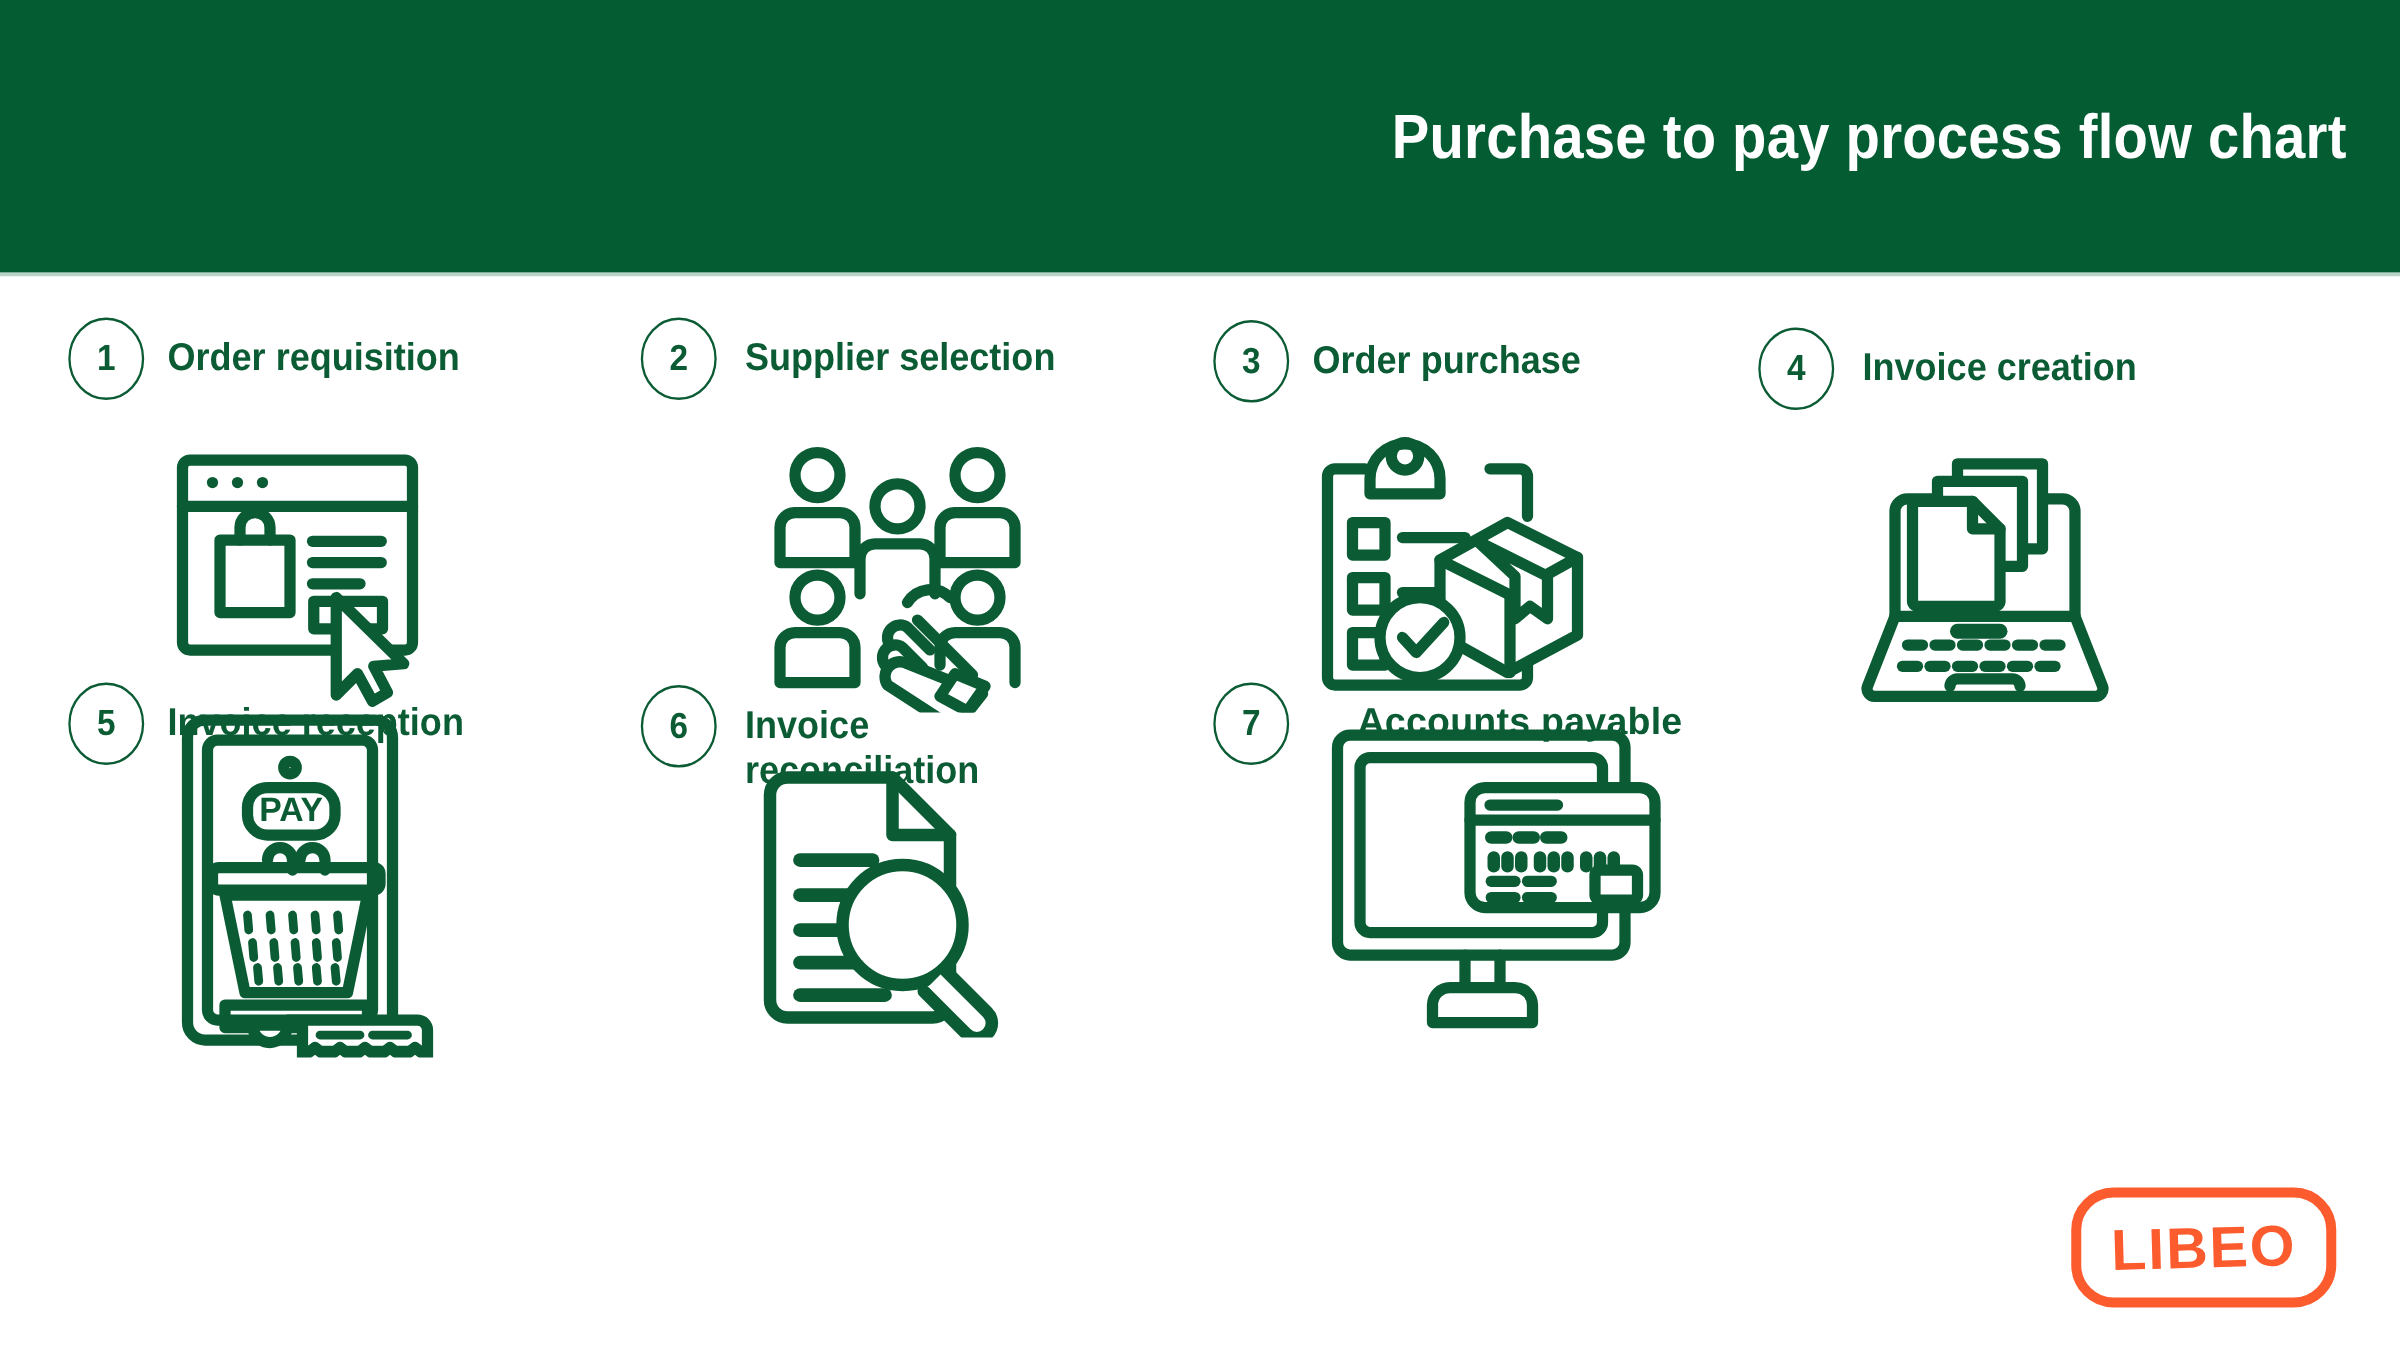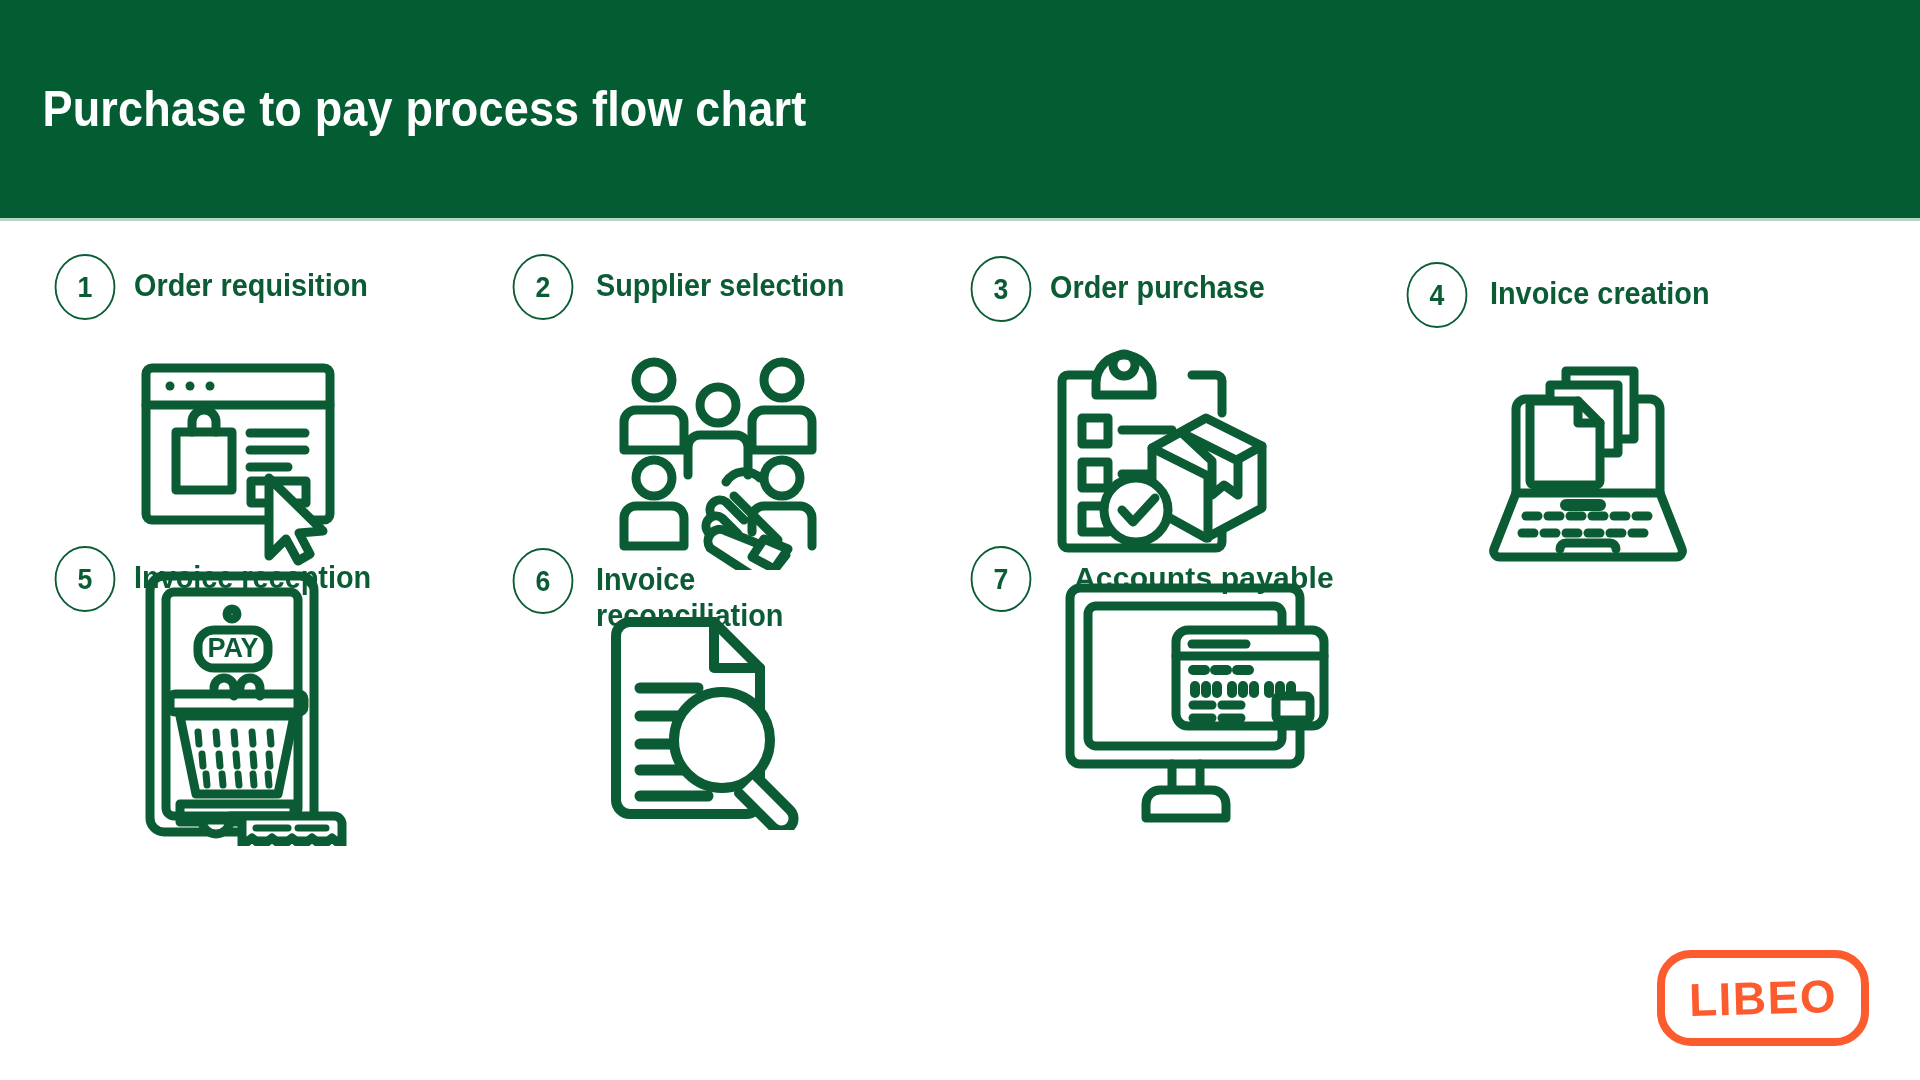--- a/index.html
+++ b/index.html
@@ -19,21 +19,21 @@
 
   
   .header {
     position: absolute;
     left: 0; top: 0;
     width: 1920px;
     height: 218px;
     background: #045C32;
     display: flex;
     align-items: center;
-    justify-content: flex-start;
+    justify-content: flex-end;
   }
   .header-rule {
     position: absolute;
     left: 0; top: 218px;
     width: 1920px;
     height: 3px;
     background: #7fae97;
     opacity: .55;
   }
   .title {
@@ -70,21 +70,21 @@
     font-family: "Liberation Sans Narrow", "Liberation Sans", sans-serif;
     font-size: 31px;
     font-weight: bold;
     line-height: 1.17;
     transform: scaleX(0.93);
     transform-origin: left center;
     padding-top: 14px;
   }
   .label-gap-sm { margin-left: 16px; }
   .label-gap-md { margin-left: 20px; }
-  .label-gap-lg { margin-left: 40px; }
+  .label-gap-lg { margin-left: 52px; }
   .label-wide { transform: scaleX(1.0); font-size: 30px; letter-spacing: .2px; }
 
   .icon-wrap { position: absolute; text-align: center; }
   .icon-wrap svg { display: block; }
 
   
   .libeo {
     position: absolute;
     left: 1657px; top: 950px;
     width: 212px; height: 96px;

